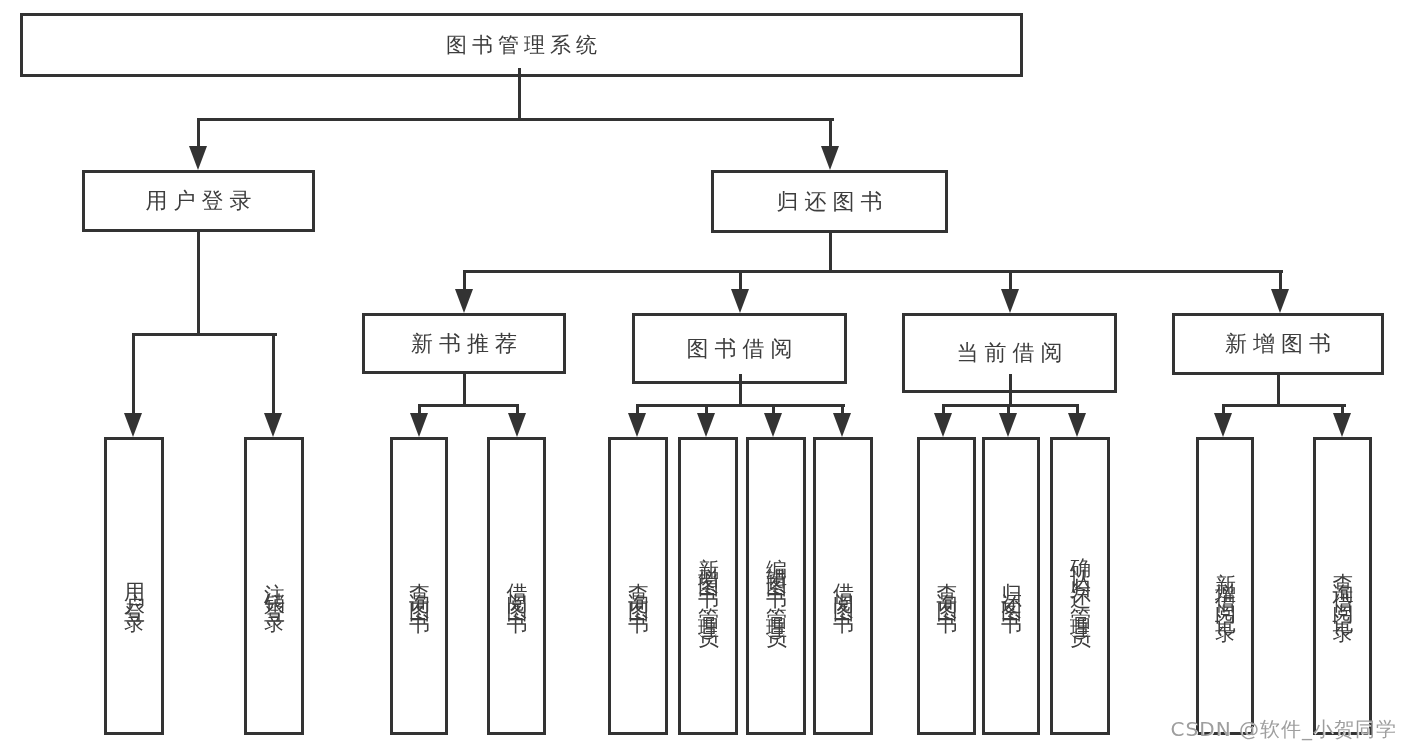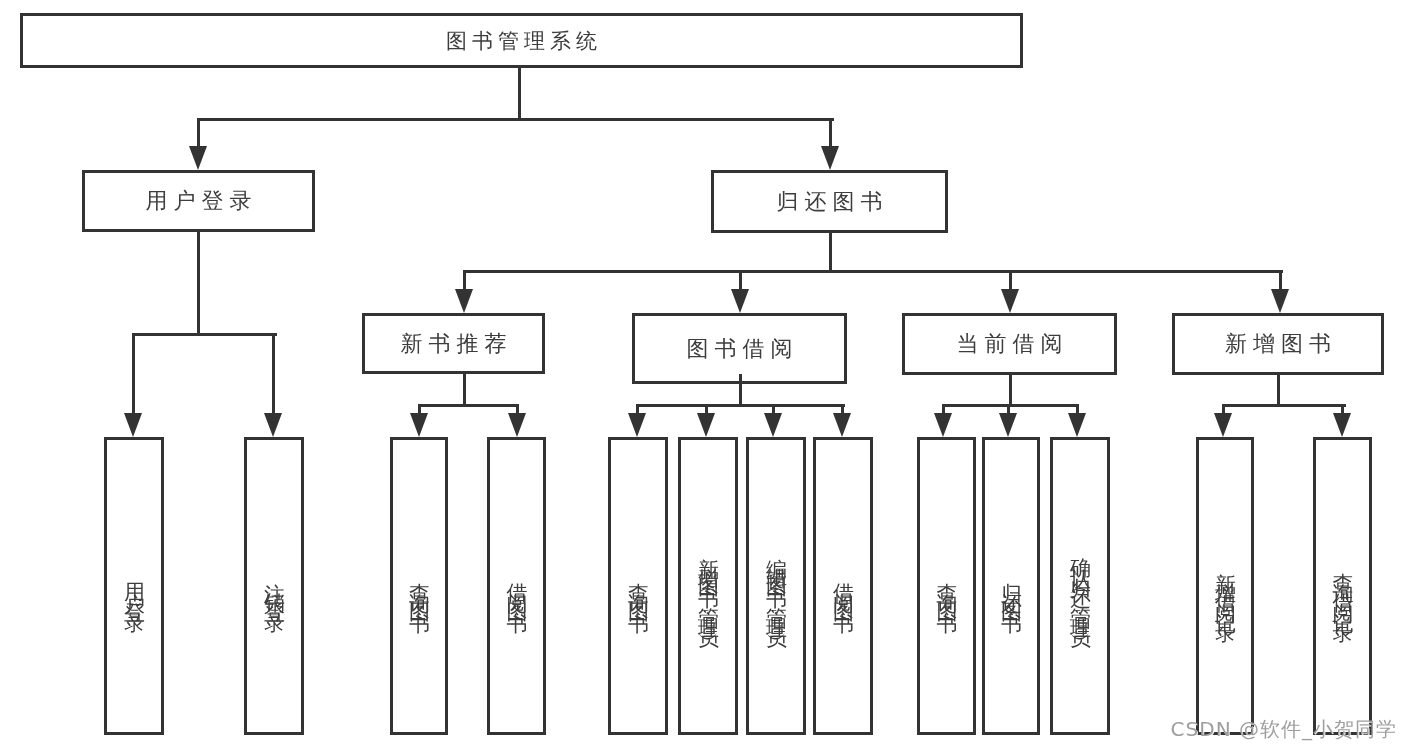--- a/index.html
+++ b/index.html
@@ -43,21 +43,21 @@
     letter-spacing:1px;
     white-space:nowrap;
     margin-top:15px;
   }
 </style>
 </head>
 <body>
 
 <div id="canvas">
 
-  <div class="box rootlabel" style="left:20px;top:13px;width:1003px;height:55px;">图书管理系统</div>
+  <div class="box rootlabel" style="left:20px;top:13px;width:1003px;height:64px;">图书管理系统</div>
 
   <div class="line" style="left:518px;top:68px;width:3px;height:53px;"></div>
   <div class="line" style="left:197px;top:118px;width:637px;height:3px;"></div>
   <div class="line" style="left:197px;top:118px;width:3px;height:30px;"></div>
   <div class="arrow" style="left:189px;top:146px;"></div>
   <div class="line" style="left:829px;top:118px;width:3px;height:30px;"></div>
   <div class="arrow" style="left:821px;top:146px;"></div>
 
   <div class="box hlabel" style="left:82px;top:170px;width:233px;height:62px;">用户登录</div>
   <div class="box hlabel" style="left:711px;top:170px;width:237px;height:63px;">归还图书</div>
@@ -73,23 +73,23 @@
   <div class="line" style="left:463px;top:270px;width:820px;height:3px;"></div>
   <div class="line" style="left:463px;top:270px;width:3px;height:22px;"></div>
   <div class="arrow" style="left:455px;top:289px;"></div>
   <div class="line" style="left:739px;top:270px;width:3px;height:22px;"></div>
   <div class="arrow" style="left:731px;top:289px;"></div>
   <div class="line" style="left:1009px;top:270px;width:3px;height:22px;"></div>
   <div class="arrow" style="left:1001px;top:289px;"></div>
   <div class="line" style="left:1279px;top:270px;width:3px;height:22px;"></div>
   <div class="arrow" style="left:1271px;top:289px;"></div>
 
-  <div class="box hlabel" style="left:362px;top:313px;width:183px;height:61px;">新书推荐</div>
+  <div class="box hlabel" style="left:362px;top:313px;width:204px;height:61px;">新书推荐</div>
   <div class="box hlabel" style="left:632px;top:313px;width:215px;height:71px;">图书借阅</div>
-  <div class="box hlabel" style="left:902px;top:313px;width:215px;height:62px;text-align:right;">当前借阅</div>
+  <div class="box hlabel" style="left:902px;top:313px;width:215px;height:80px;text-align:right;">当前借阅</div>
   <div class="box hlabel" style="left:1172px;top:313px;width:212px;height:62px;">新增图书</div>
 
   <div class="line" style="left:463px;top:373px;width:3px;height:34px;"></div>
   <div class="line" style="left:418px;top:404px;width:101px;height:3px;"></div>
   <div class="line" style="left:418px;top:404px;width:3px;height:11px;"></div>
   <div class="arrow" style="left:410px;top:413px;"></div>
   <div class="line" style="left:516px;top:404px;width:3px;height:11px;"></div>
   <div class="arrow" style="left:508px;top:413px;"></div>
 
   <div class="line" style="left:739px;top:374px;width:3px;height:33px;"></div>

